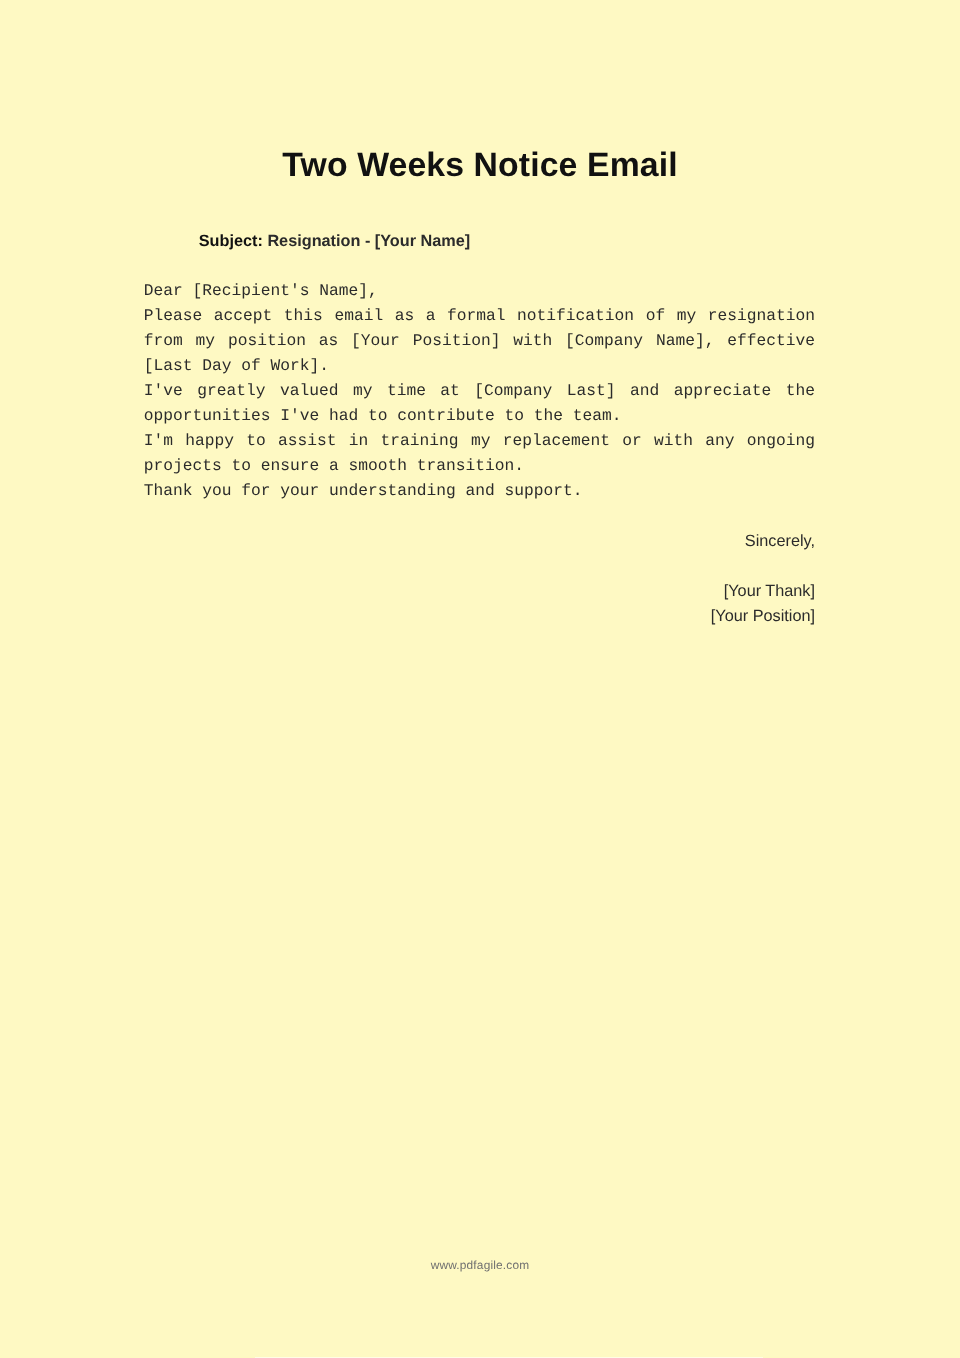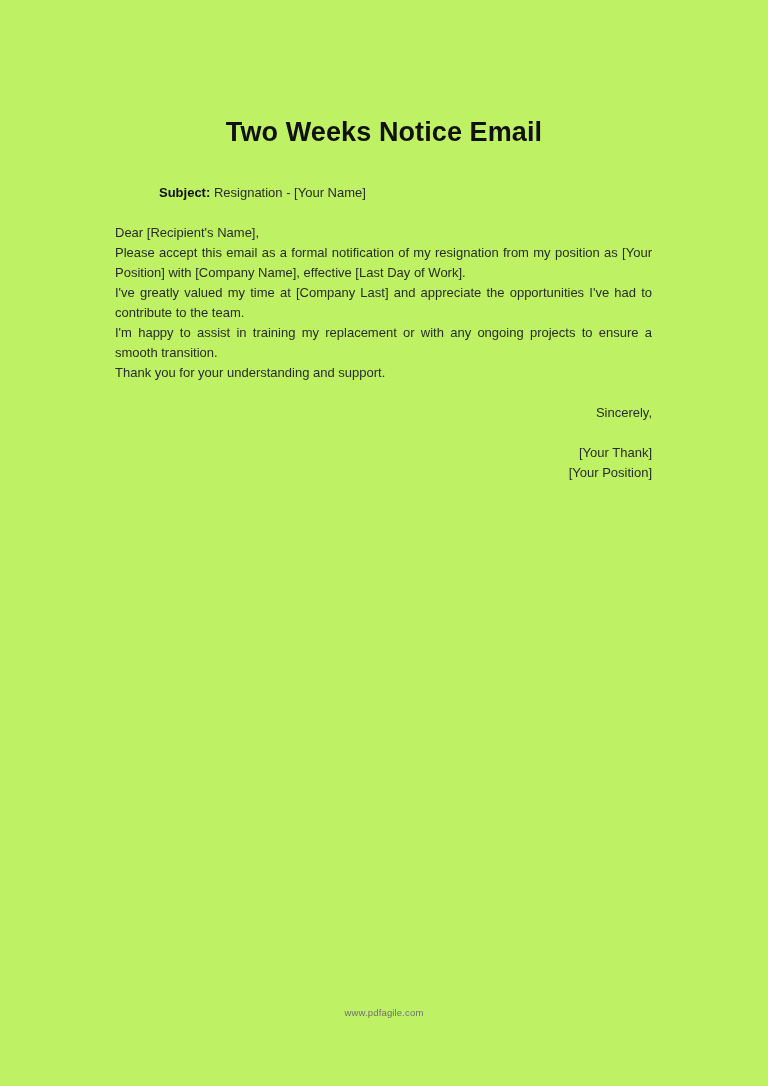--- a/index.html
+++ b/index.html
@@ -15,21 +15,21 @@
     color: #2b2b2b;
     -webkit-font-smoothing: antialiased;
   }
 
   .page {
     position: absolute;
     top: 0;
     left: 0;
     width: 768px;
     height: 1086px;
-    background: #bef264;
+    background: #fef9c3;
     overflow: hidden;
   }
 
   
   .doc-title {
     position: absolute;
     top: 98px;
     left: 0;
     width: 768px;
     text-align: center;
@@ -53,30 +53,31 @@
     line-height: 20px;
     text-align: left;
     margin: 0;
   }
   .subject-label {
     font-weight: bold;
     color: #111111;
     margin-left: 44px;
   }
   .subject-value {
-    font-weight: normal;
+    font-weight: bold;
   }
 
   .body-block {
     margin: 0;
     padding: 0;
     font-size: 13px;
     line-height: 20px;
     text-align: justify;
     text-justify: inter-word;
+    font-family: Liberation Mono, monospace;
   }
 
   
   .gap-line {
     height: 20px;
     font-size: 13px;
     line-height: 20px;
   }
 
   .para {

